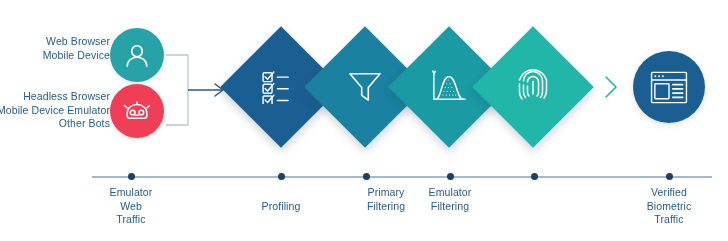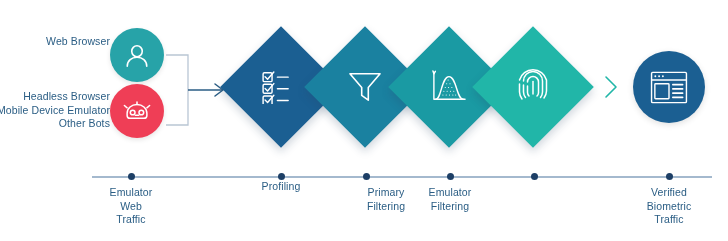--- a/index.html
+++ b/index.html
@@ -77,20 +77,21 @@
     transform:translateX(-50%);
   }
 </style>
 </head>
 <body>
 
 <div id="stage">
 
   <div class="src-label" style="right:618px;top:35px;">
     <div>Web Browser</div>
+    <div>Mobile Device</div>
   </div>
 
   <div class="src-label" style="right:618px;top:90px;">
     <div>Headless Browser</div>
     <div>Mobile Device Emulator</div>
     <div>Other Bots</div>
   </div>
 
   <div class="src-circle" style="left:110px;top:28px;background:#27a3a8;">
     <svg width="30" height="30" viewBox="0 0 32 32">
@@ -211,21 +212,21 @@
   <div class="axis-dot" style="left:447px;top:173px;"></div>
   <div class="axis-dot" style="left:531px;top:173px;"></div>
   <div class="axis-dot" style="left:666px;top:173px;"></div>
 
   <div class="stage-label" style="left:131px;top:186px;">
     <div>Emulator</div>
     <div>Web</div>
     <div>Traffic</div>
   </div>
 
-  <div class="stage-label" style="left:281px;top:180px;">
+  <div class="stage-label" style="left:281px;top:200px;">
     <div>Profiling</div>
   </div>
 
   <div class="stage-label" style="left:366px;top:186px;margin-left:20px;">
     <div>Primary</div>
     <div>Filtering</div>
   </div>
 
   <div class="stage-label" style="left:450px;top:186px;">
     <div>Emulator</div>

